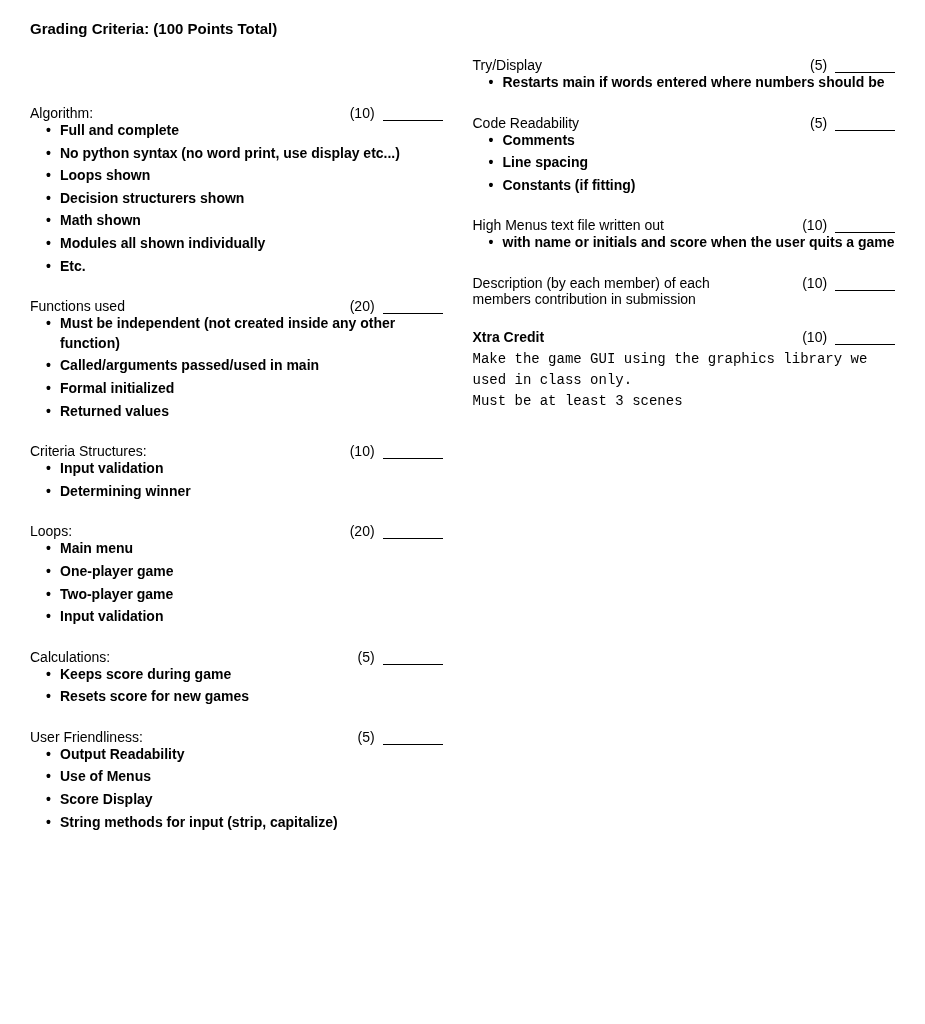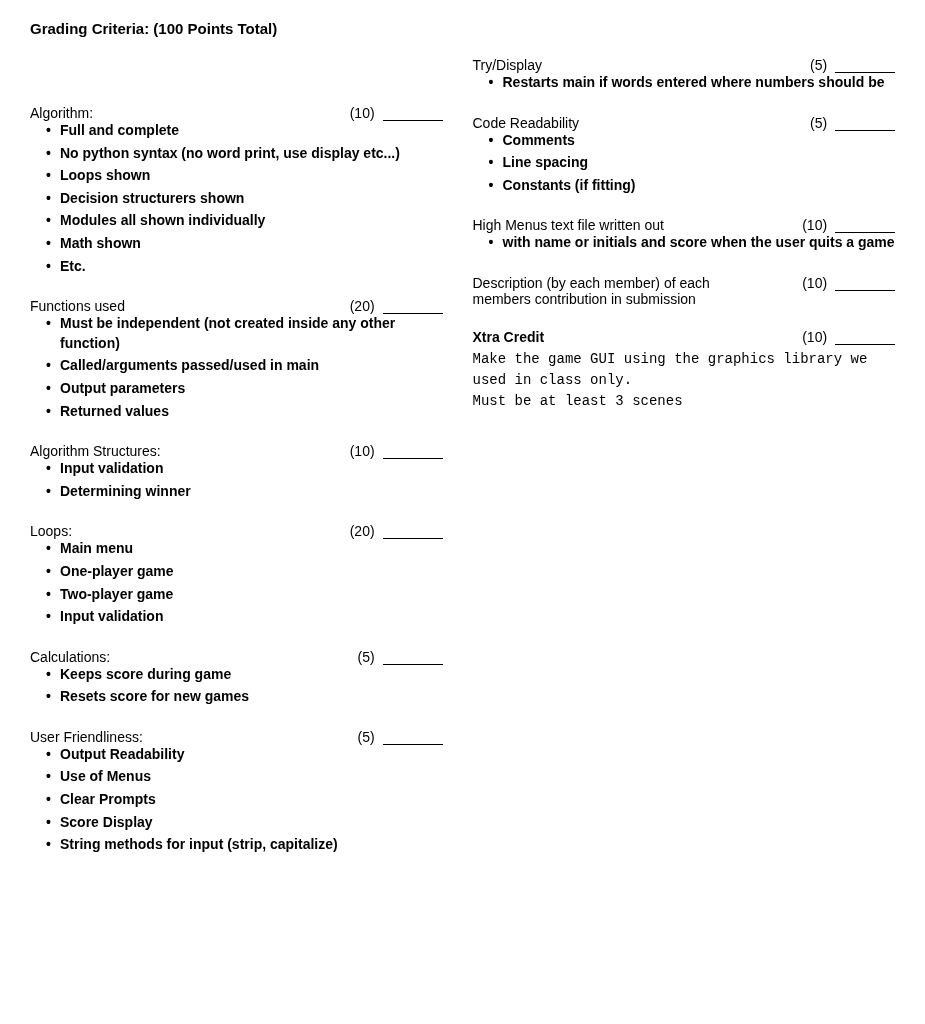--- a/index.html
+++ b/index.html
@@ -96,46 +96,46 @@
           <span class="points-label">
             <span>(10)</span>
             <span class="underline-blank"></span>
           </span>
         </div>
         <ul class="criteria-list">
           <li>Full and complete</li>
           <li>No python syntax (no word print, use display etc...)</li>
           <li>Loops shown</li>
           <li>Decision structurers shown</li>
+          <li>Math shown</li>
           <li>Modules all shown individually</li>
-          <li>Math shown</li>
           <li>Etc.</li>
         </ul>
       </div>
 
       <div class="section">
         <div class="section-header-row">
           <span class="section-title">Functions used</span>
           <span class="flex-spacer"></span>
           <span class="points-label">
             <span>(20)</span>
             <span class="underline-blank"></span>
           </span>
         </div>
         <ul class="criteria-list">
           <li>Must be independent (not created inside any other function)</li>
           <li>Called/arguments passed/used in main</li>
-          <li>Output parameters</li>
+          <li>Formal initialized</li>
           <li>Returned values</li>
         </ul>
       </div>
 
       <div class="section">
         <div class="section-header-row">
-          <span class="section-title">Algorithm Structures:</span>
+          <span class="section-title">Criteria Structures:</span>
           <span class="flex-spacer"></span>
           <span class="points-label">
             <span>(10)</span>
             <span class="underline-blank"></span>
           </span>
         </div>
         <ul class="criteria-list">
           <li>Input validation</li>
           <li>Determining winner</li>
         </ul>
@@ -178,21 +178,20 @@
           <span class="section-title">User Friendliness:</span>
           <span class="flex-spacer"></span>
           <span class="points-label">
             <span>(5)</span>
             <span class="underline-blank"></span>
           </span>
         </div>
         <ul class="criteria-list">
           <li>Output Readability</li>
           <li>Use of Menus</li>
-          <li>Clear Prompts</li>
           <li>Score Display</li>
           <li>String methods for input (strip, capitalize)</li>
         </ul>
       </div>
 
     </div>
 
     <div class="col-right">
 
       <div class="section">

